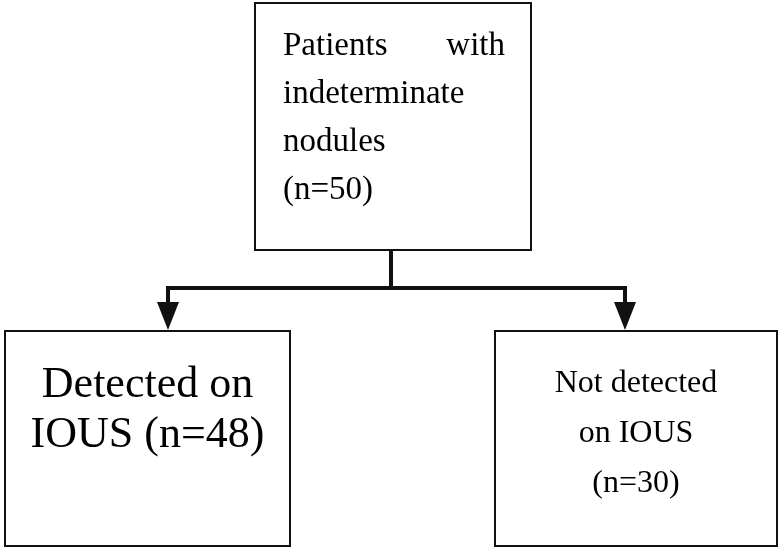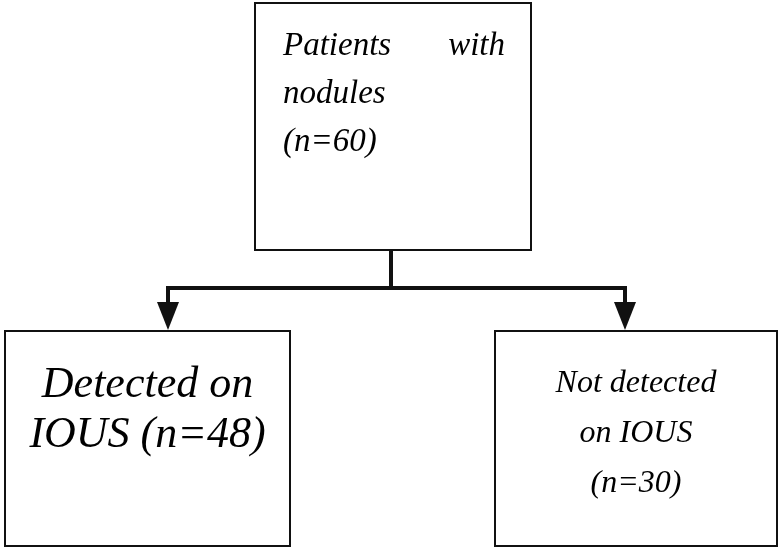--- a/index.html
+++ b/index.html
@@ -7,21 +7,20 @@
     padding: 0;
     background: #ffffff;
   }
   #canvas {
     position: relative;
     width: 782px;
     height: 553px;
     background: #ffffff;
     overflow: hidden;
     font-family: "Liberation Serif", "DejaVu Serif", serif;
-    font-style: italic;
   }
 
   .flow-box {
     position: absolute;
     box-sizing: border-box;
     border: 2px solid #111111;
     background: #ffffff;
   }
 
   .box-text {
@@ -139,22 +138,23 @@
   #arrow-right { left: 614px; top: 302px; }
 </style>
 </head>
 <body>
 
 <div id="canvas">
 
   <div class="flow-box" id="box-root">
     <div class="box-text">
       <span class="line-justify">Patients with</span>
+      <span class="line-plain">indeterminate</span>
       <span class="line-plain">nodules</span>
-      <span class="line-plain">(n=60)</span>
+      <span class="line-plain">(n=50)</span>
     </div>
   </div>
 
   <div class="conn" id="conn-stem"></div>
   <div class="conn" id="conn-bar"></div>
   <div class="conn" id="conn-drop-left"></div>
   <div class="conn" id="conn-drop-right"></div>
   <div class="arrowhead" id="arrow-left"></div>
   <div class="arrowhead" id="arrow-right"></div>
 

